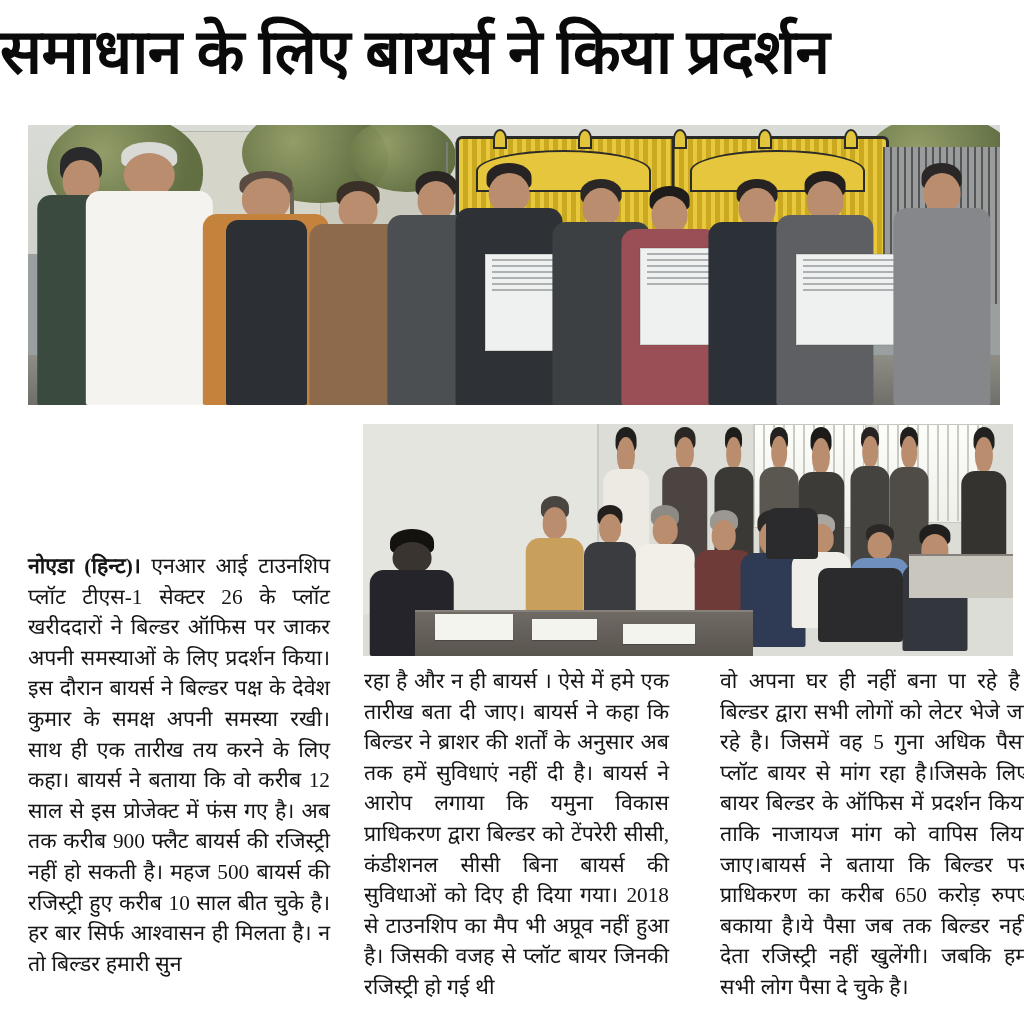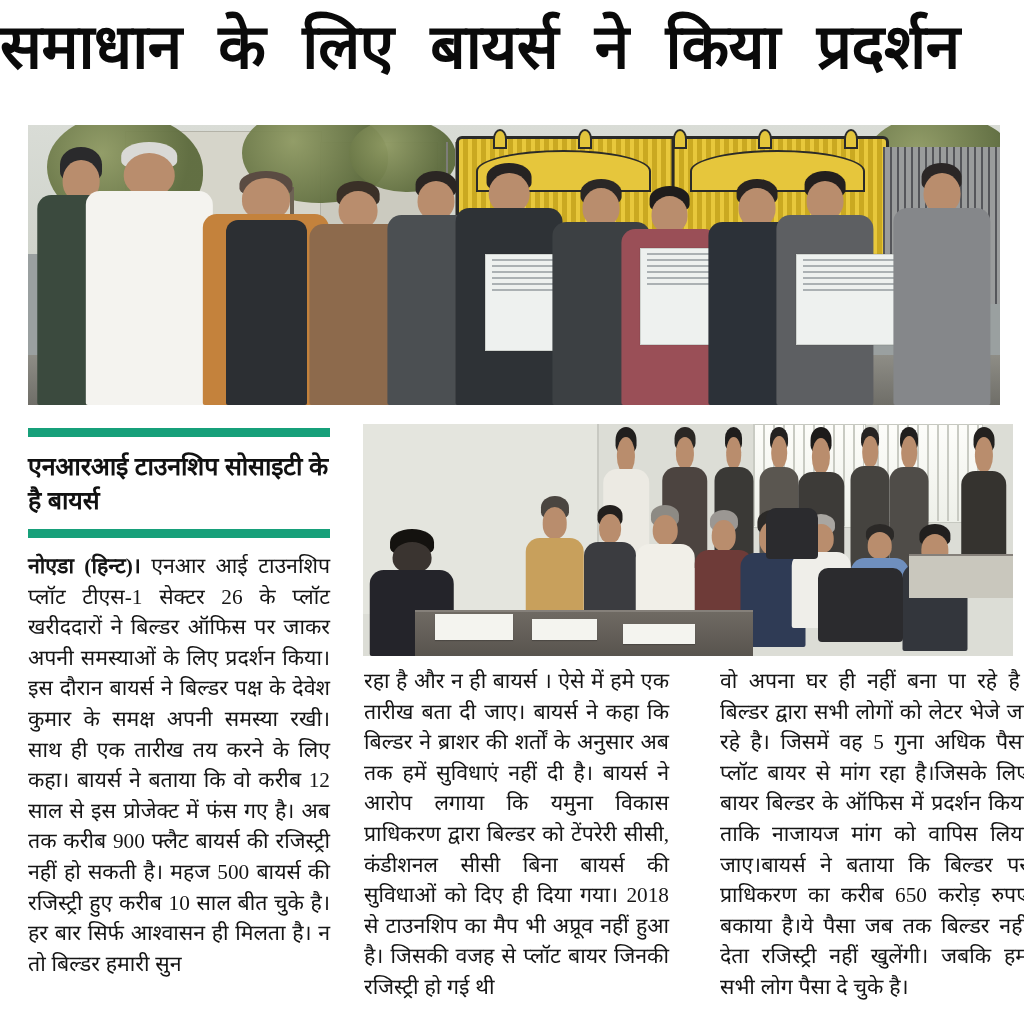--- a/index.html
+++ b/index.html
@@ -20,21 +20,21 @@
     overflow: hidden;
   }
 
   
   #headline {
     position: absolute;
     left: 0;
     top: 14px;
     width: 820px;
     text-align: center;
-    font-family: Liberation Mono, monospace;
+    font-family: Liberation Serif, serif;
     font-weight: 700;
     font-size: 62px;
     line-height: 76px;
     letter-spacing: -0.5px;
     color: #0a0a0a;
     white-space: nowrap;
   }
 
   
   #photo-protest {
@@ -379,25 +379,20 @@
     <div class="mrchair" style="left:70%;top:62%;width:13%;height:32%;"></div>
     <div class="mrchair" style="left:62%;top:36%;width:8%;height:22%;"></div>
 
     <div class="mrtable" style="left:8%;top:80%;width:52%;height:20%;"></div>
     <div class="mrtable" style="left:84%;top:56%;width:16%;height:18%;background:#c9c7bd;"></div>
     <div class="mrpaper" style="left:11%;top:82%;width:12%;height:11%;"></div>
     <div class="mrpaper" style="left:26%;top:84%;width:10%;height:9%;"></div>
     <div class="mrpaper" style="left:40%;top:86%;width:11%;height:9%;"></div>
   </div>
 
-  <div id="subhead-block">
-    <div class="rule" id="rule-top" style="background: rgb(23, 160, 122);"></div>
-    <div id="subhead-text">एनआरआई टाउनशिप सोसाइटी के है बायर्स</div>
-    <div class="rule" id="rule-bottom" style="background: rgb(23, 160, 122);"></div>
-  </div>
 
   <div class="col" id="col-1">
     <span class="lead">नोएडा (हिन्ट)।  </span>
     <span>एनआर आई टाउनशिप प्लॉट टीएस-1 सेक्टर 26 के प्लॉट खरीददारों ने बिल्डर ऑफिस पर जाकर अपनी समस्याओं के लिए प्रदर्शन किया। इस दौरान बायर्स ने बिल्डर पक्ष के देवेश कुमार के समक्ष अपनी समस्या रखी। साथ ही एक तारीख तय करने के लिए कहा। बायर्स ने बताया कि वो करीब 12 साल से इस प्रोजेक्ट में फंस गए है। अब तक करीब 900 फ्लैट बायर्स की रजिस्ट्री नहीं हो सकती है। महज 500 बायर्स की रजिस्ट्री हुए करीब 10 साल बीत चुके है। हर बार सिर्फ आश्वासन ही मिलता है। न तो बिल्डर हमारी सुन</span>
   </div>
 
   <div class="col" id="col-2">रहा है और न ही बायर्स । ऐसे में हमे एक तारीख बता दी जाए। बायर्स ने कहा कि बिल्डर ने ब्राशर की शर्तों के अनुसार अब तक हमें सुविधाएं नहीं दी है। बायर्स ने आरोप लगाया कि यमुना विकास प्राधिकरण द्वारा बिल्डर को टेंपरेरी सीसी, कंडीशनल सीसी बिना बायर्स की सुविधाओं को दिए ही दिया गया। 2018 से टाउनशिप का मैप भी अप्रूव नहीं हुआ है। जिसकी वजह से प्लॉट बायर जिनकी रजिस्ट्री हो गई थी</div>
 
   <div class="col" id="col-3">वो अपना घर ही नहीं बना पा रहे है। बिल्डर द्वारा सभी लोगों को लेटर भेजे जा रहे है। जिसमें वह 5 गुना अधिक पैसा प्लॉट बायर से मांग रहा है।जिसके लिए बायर बिल्डर के ऑफिस में प्रदर्शन किया ताकि नाजायज मांग को वापिस लिया जाए।बायर्स ने बताया कि बिल्डर पर प्राधिकरण का करीब 650 करोड़ रुपए बकाया है।ये पैसा जब तक बिल्डर नहीं देता रजिस्ट्री नहीं खुलेंगी। जबकि हम सभी लोग पैसा दे चुके है।</div>
 

